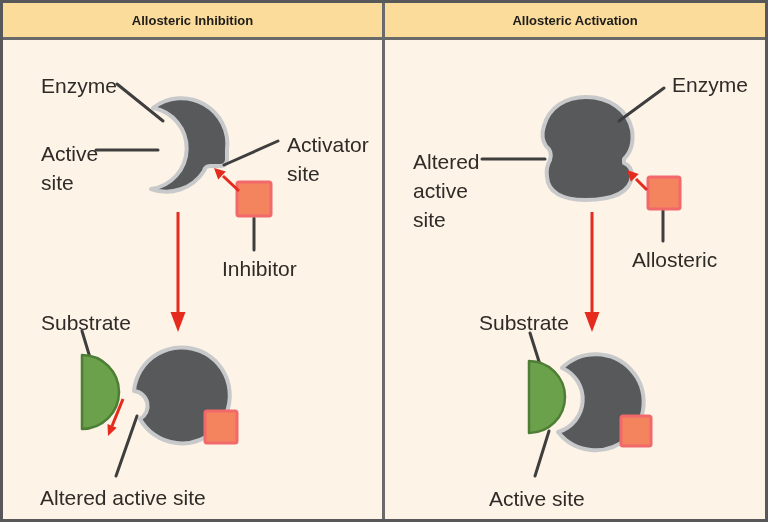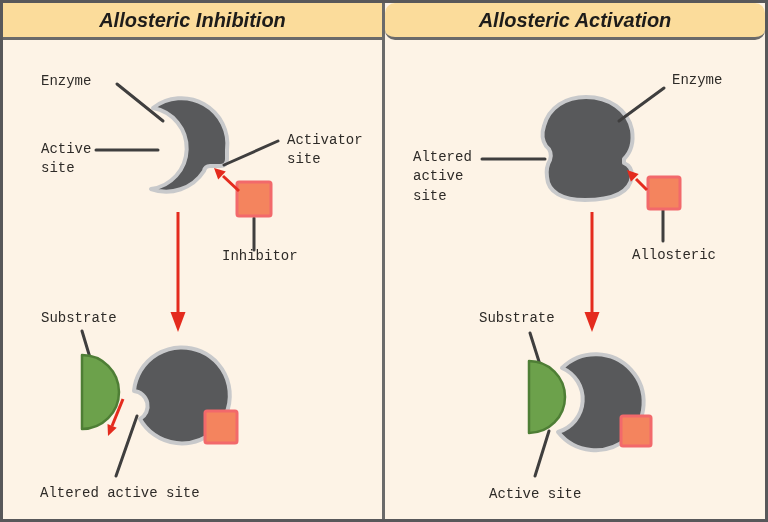--- a/index.html
+++ b/index.html
@@ -9,30 +9,29 @@
     box-shadow:inset 0 0 0 3px #58585A;
     font-family:"Liberation Sans", sans-serif;
     color:#2E2B28;
     overflow:hidden;
   }
   .header-cell{
     position:absolute;top:3px;height:34px;
     background:#FBDC9B;
     border-bottom:3px solid #6A6A6A;
     display:flex;align-items:center;justify-content:center;
-    font-weight:bold;font-size:20px;color:#1D1C1A;font-style:italic;
+    font-weight:bold;font-size:13px;color:#1D1C1A;
   }
   .header-left{left:3px;width:379px;}
-  .header-right{left:385px;width:380px;border-radius:10px;}
+  .header-right{left:385px;width:380px;}
   .divider{position:absolute;left:382px;top:3px;width:3px;height:516px;background:#6A6A6A;}
   .diagram-svg{position:absolute;left:0;top:0;}
   .lbl{
-    position:absolute;font-size:14px;line-height:1.38;
+    position:absolute;font-size:21px;line-height:1.38;
     white-space:pre-line;
-    font-family:Liberation Mono, monospace;
   }
 </style>
 </head>
 <body>
 
 <div class="stage">
 
   <div class="header-cell header-left">
     <span>Allosteric Inhibition</span>
   </div>
@@ -111,21 +110,21 @@
     <path d="M 529 361 A 36 36 0 0 1 529 433 L 529 361 Z" fill="#6CA14B" stroke="#4E7E35" stroke-width="2.5" stroke-linejoin="round"></path>
 
     <rect x="621" y="416" width="30" height="30" rx="2" fill="#F4845E" stroke="#F2696B" stroke-width="3"></rect>
 
     <line x1="549" y1="431" x2="535" y2="476" stroke="#3F3E3E" stroke-width="3" stroke-linecap="round"></line>
   </svg>
 
   <div class="lbl" style="left:41px;top:72px;">Enzyme</div>
   <div class="lbl" style="left:41px;top:140px;width:52px;">Active site</div>
   <div class="lbl" style="left:287px;top:131px;width:80px;">Activator site</div>
-  <div class="lbl" style="left:222px;top:247px;">Inhibitor</div>
+  <div class="lbl" style="left:222px;top:255px;">Inhibitor</div>
   <div class="lbl" style="left:41px;top:309px;">Substrate</div>
   <div class="lbl" style="left:40px;top:484px;">Altered active site</div>
 
   <div class="lbl" style="left:672px;top:71px;">Enzyme</div>
   <div class="lbl" style="left:413px;top:148px;width:86px;">Altered active site</div>
   <div class="lbl" style="left:632px;top:246px;">Allosteric</div>
   <div class="lbl" style="left:479px;top:309px;">Substrate</div>
   <div class="lbl" style="left:489px;top:485px;">Active site</div>
 
 </div>

